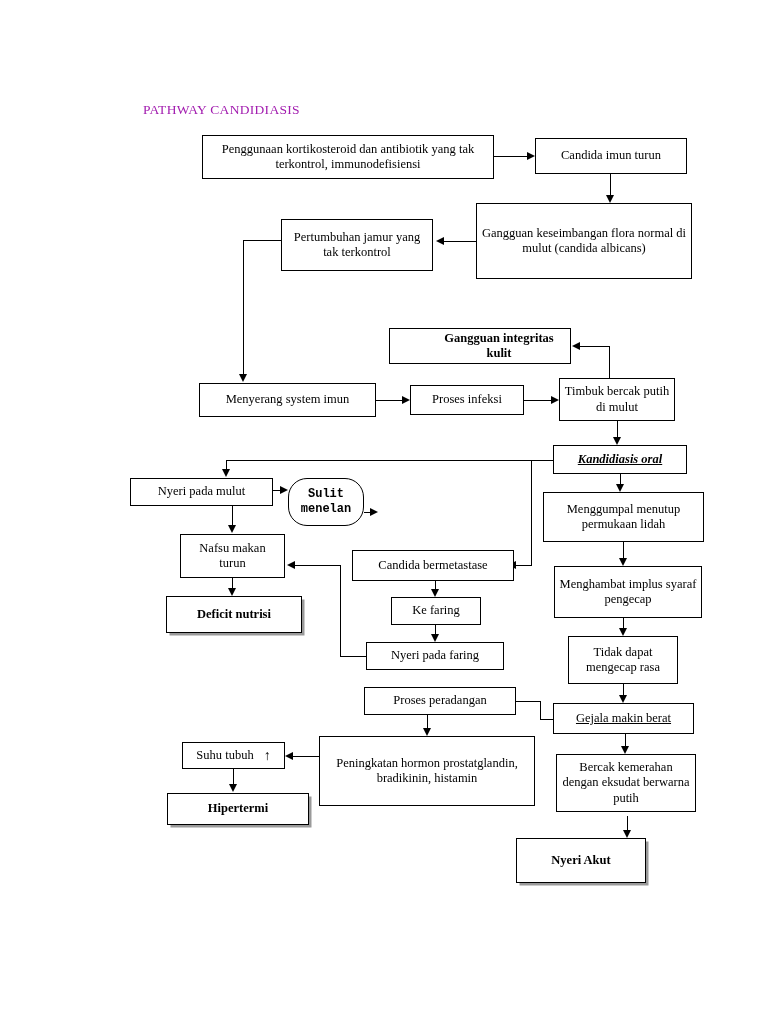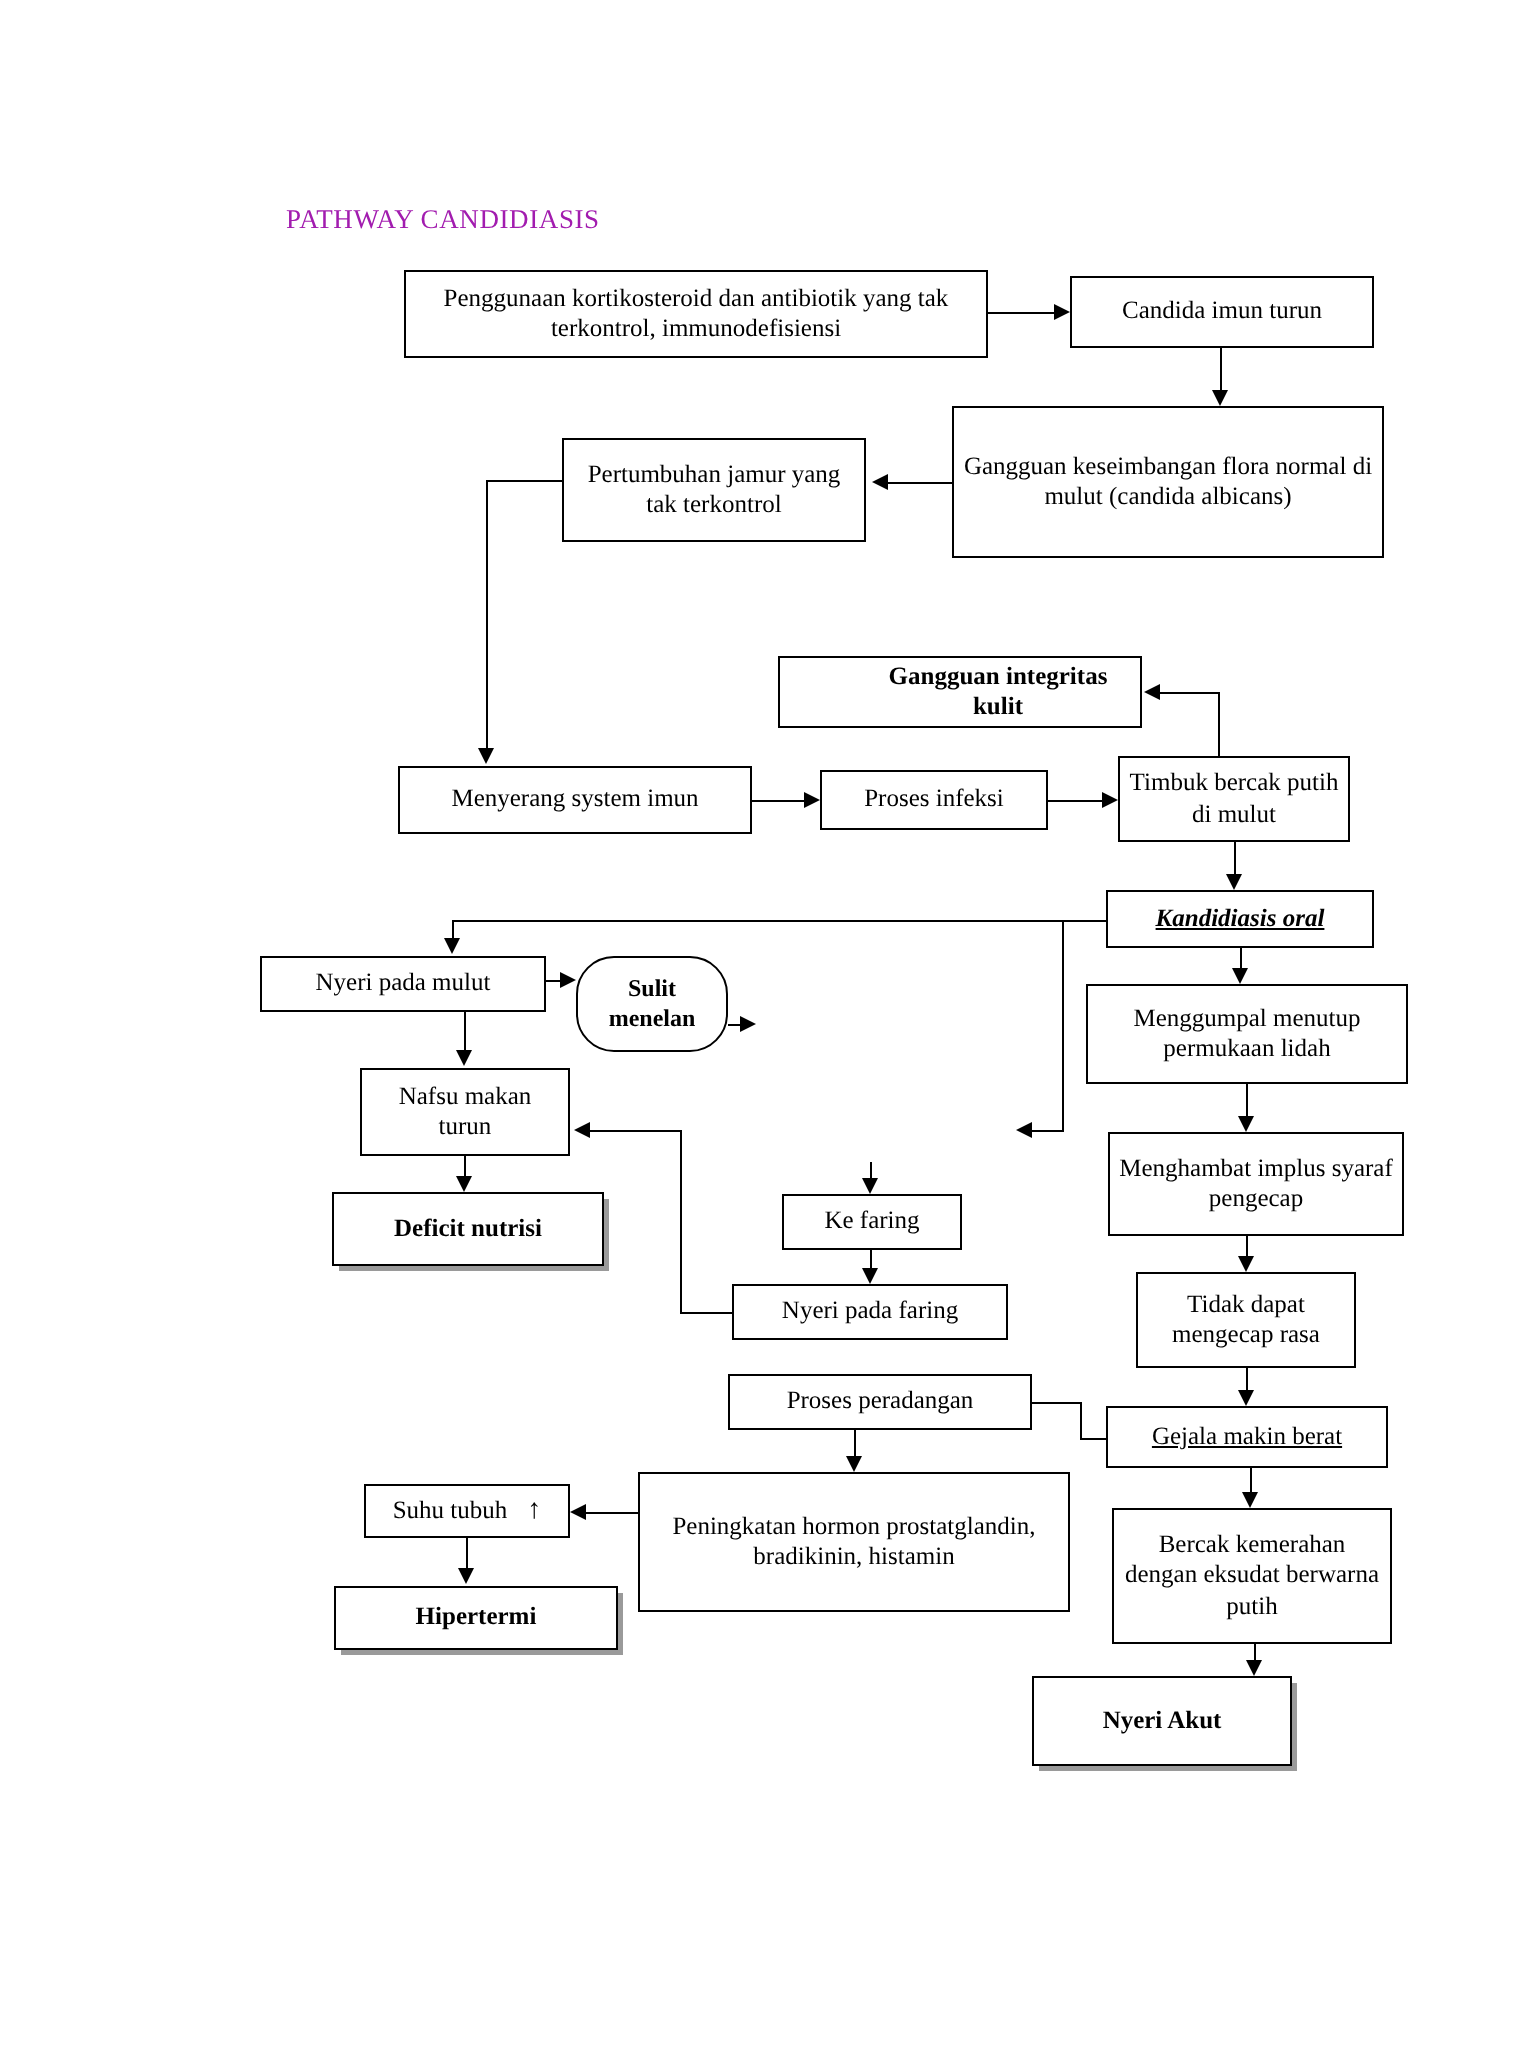--- a/index.html
+++ b/index.html
@@ -25,21 +25,21 @@
     font-size:12.5px;line-height:1.22;
     padding:2px 4px;
     z-index:5;
   }
   .node.bold{font-weight:bold;}
   .node.bolditalic{font-weight:bold;font-style:italic;text-decoration:underline;}
   .node.shadow{
     border-width:1.4px;
     box-shadow:3px 3px 0 -0.5px #9a9a9a;
   }
-  .node.sans{font-family:Liberation Serif, serif;font-size:12px;border-radius:19px;}
+  .node.sans{font-family:Liberation Mono, monospace;font-size:12px;border-radius:19px;}
   .node .lbl{display:block;}
 
   
   .ln{position:absolute;background:#000;z-index:2;}
   .lh{height:1.4px;}
   .lv{width:1.4px;}
   .arw{position:absolute;width:0;height:0;z-index:3;}
   .arw.down{border-left:4.5px solid transparent;border-right:4.5px solid transparent;border-top:8px solid #000;}
   .arw.right{border-top:4.5px solid transparent;border-bottom:4.5px solid transparent;border-left:8px solid #000;}
   .arw.left{border-top:4.5px solid transparent;border-bottom:4.5px solid transparent;border-right:8px solid #000;}
@@ -99,20 +99,23 @@
 
 
   <div class="node" style="left:543px;top:492px;width:161px;height:50px;">
     <span class="lbl">Menggumpal menutup permukaan lidah</span>
   </div>
 
   <div class="node" style="left:180px;top:534px;width:105px;height:44px;">
     <span class="lbl">Nafsu makan turun</span>
   </div>
 
+  <div class="node" style="left:352px;top:550px;width:162px;height:31px;">
+    <span class="lbl">Candida bermetastase</span>
+  </div>
 
   <div class="node" style="left:554px;top:566px;width:148px;height:52px;">
     <span class="lbl">Menghambat implus syaraf pengecap</span>
   </div>
 
   <div class="node bold shadow" style="left:166px;top:596px;width:136px;height:37px;">
     <span class="lbl">Deficit nutrisi</span>
   </div>
 
   <div class="node" style="left:391px;top:597px;width:90px;height:28px;">
@@ -137,21 +140,21 @@
 
   <div class="node" style="left:319px;top:736px;width:216px;height:70px;">
     <span class="lbl">Peningkatan hormon prostatglandin, bradikinin, histamin</span>
   </div>
 
   <div class="node" style="left:182px;top:742px;width:103px;height:27px;">
     <span class="lbl">Suhu tubuh</span>
     <span class="upglyph">↑</span>
   </div>
 
-  <div class="node" style="left:556px;top:754px;width:140px;height:68px;">
+  <div class="node" style="left:556px;top:754px;width:140px;height:58px;">
     <span class="lbl">Bercak kemerahan dengan eksudat berwarna putih</span>
   </div>
 
   <div class="node bold shadow" style="left:167px;top:793px;width:142px;height:32px;">
     <span class="lbl">Hipertermi</span>
   </div>
 
   <div class="node bold shadow" style="left:516px;top:838px;width:130px;height:45px;">
     <span class="lbl">Nyeri Akut</span>
   </div>

